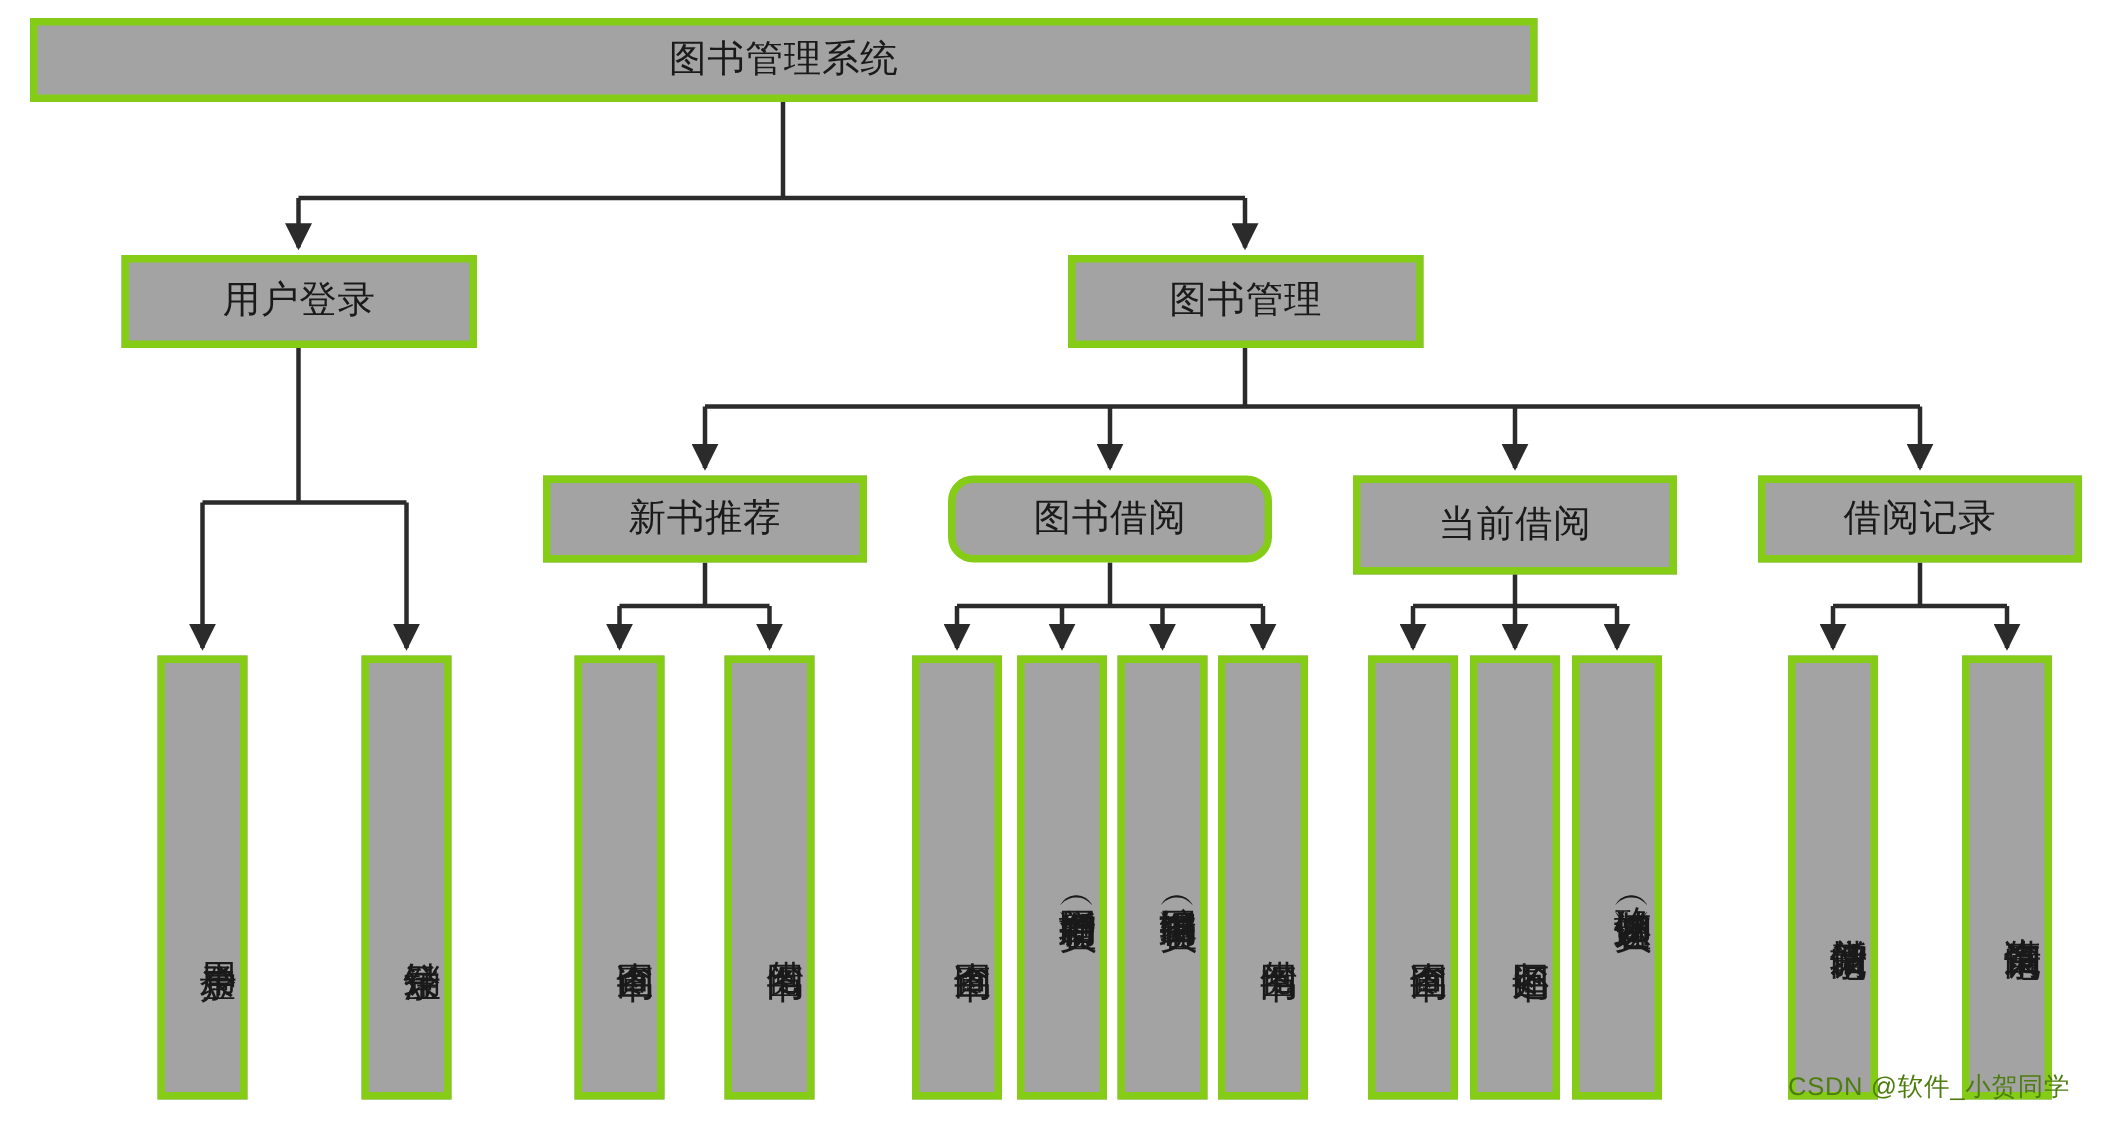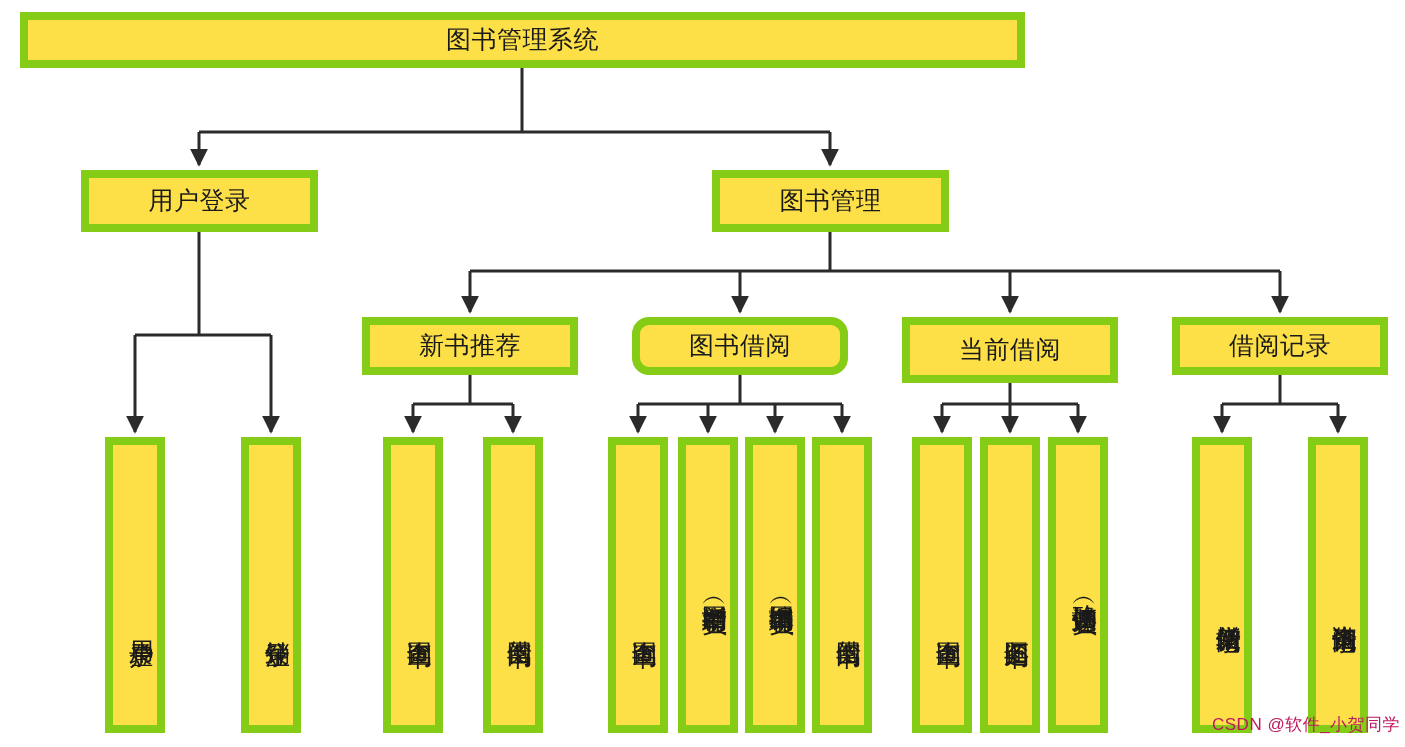--- a/index.html
+++ b/index.html
@@ -22,22 +22,22 @@
     position: absolute;
     left: 0;
     top: 0;
     width: 1405px;
     height: 747px;
     pointer-events: none;
   }
   .node {
     position: absolute;
     box-sizing: border-box;
-    background: #fde047;
-    border: 8px solid #84cc16;
+    background: #a3a3a3;
+    border: 5px solid #84cc16;
     display: flex;
     align-items: center;
     justify-content: center;
     color: #1a1a1a;
     z-index: 2;
   }
   .node-h {
     font-size: 25px;
     line-height: 1.1;
     letter-spacing: 0.5px;
@@ -54,25 +54,24 @@
     padding-top: 14px;
   }
   .node-v.pad-small { padding-top: 76px; }
   .node-v.pad-mid   { padding-top: 46px; }
   .node-v.pad-tiny  { padding-top: 8px; }
   #watermark {
     position: absolute;
     left: 1192px;
     top: 713px;
     font-size: 17px;
-    color: #be185d;
+    color: #4d7c0f;
     white-space: nowrap;
     z-index: 5;
     letter-spacing: 0.5px;
-    padding-left: 20px;
   }
 </style>
 </head>
 <body>
 
 <div id="diagram-canvas">
 
   <svg id="edge-layer" viewBox="0 0 1405 747" xmlns="http://www.w3.org/2000/svg">
     <defs>
       <marker id="arrow" viewBox="0 0 10 10" refX="9" refY="5" markerWidth="6" markerHeight="6" orient="auto-start-reverse">

